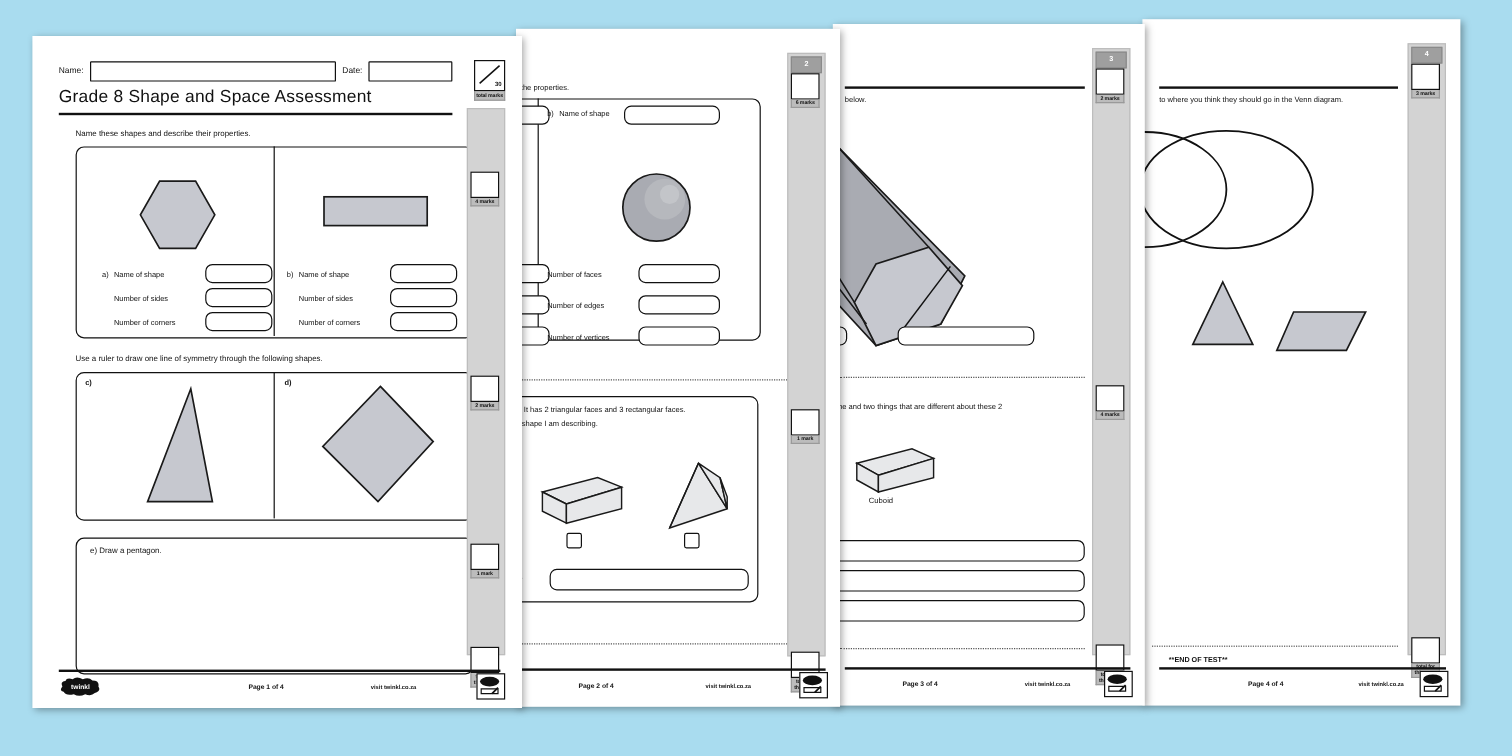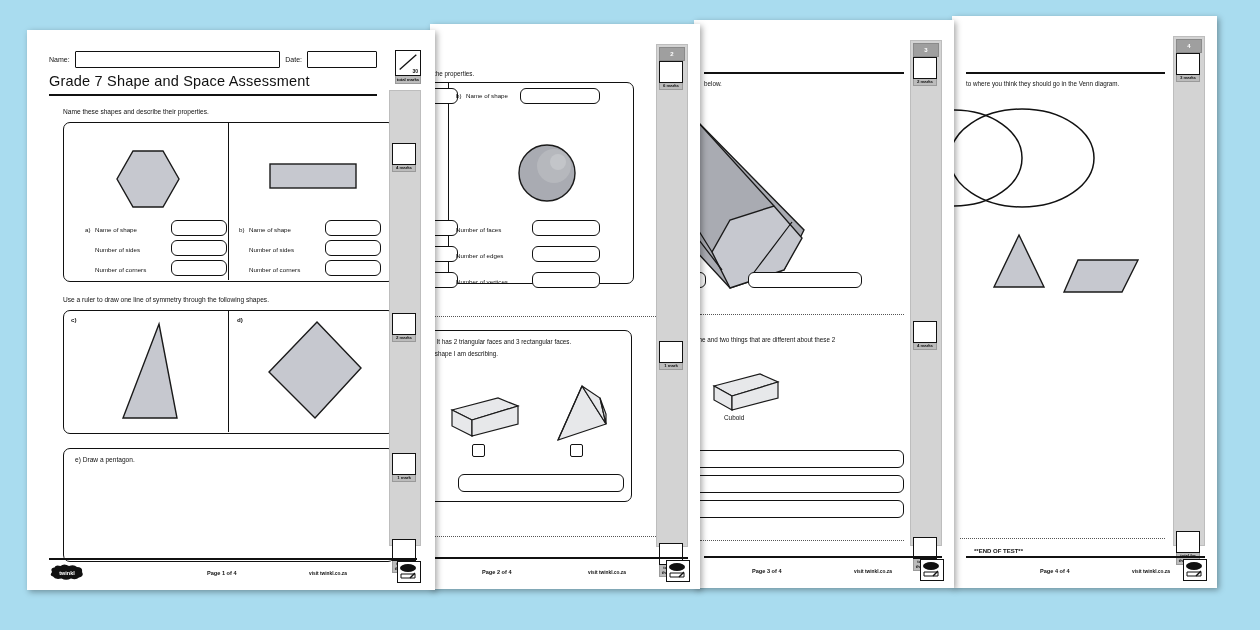--- a/index.html
+++ b/index.html
@@ -292,21 +292,21 @@
   <div class="page" id="page1">
     <div class="sheet-inner">
 
       <div class="hdr">
         <span class="lbl">Name:</span>
         <span class="fieldbox name-field"></span>
         <span class="lbl">Date:</span>
         <span class="fieldbox date-field"></span>
       </div>
 
-      <div class="title">Grade 7 Shape and Space Assessment</div>
+      <div class="title">Grade 8 Shape and Space Assessment</div>
       <div class="rule"></div>
 
       <div style="position:absolute;right:14px;top:20px;width:26px;">
         <div style="position:relative;border:1.4px solid #111;background:#fff;height:24px;">
           <svg class="score-slash" viewBox="0 0 26 24">
             <line x1="4" y1="20" x2="22" y2="4" stroke="#111" stroke-width="1.4"></line>
           </svg>
           <span style="position:absolute;right:2px;bottom:1px;font-size:5px;font-weight:700;color:#111;">30</span>
         </div>
         <div class="mark-lbl" style="height:7px;line-height:7px;font-size:4.4px;">total marks</div>

